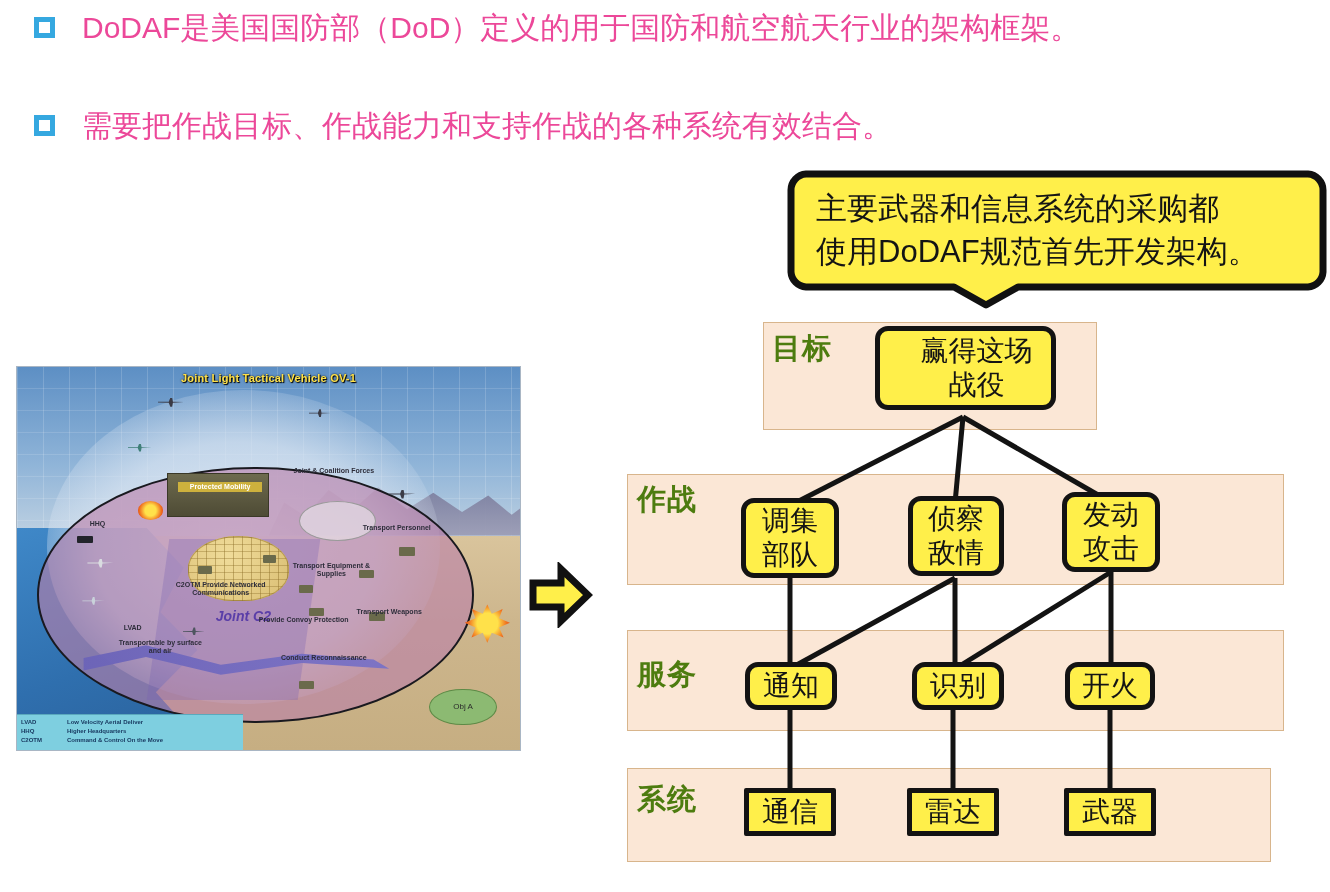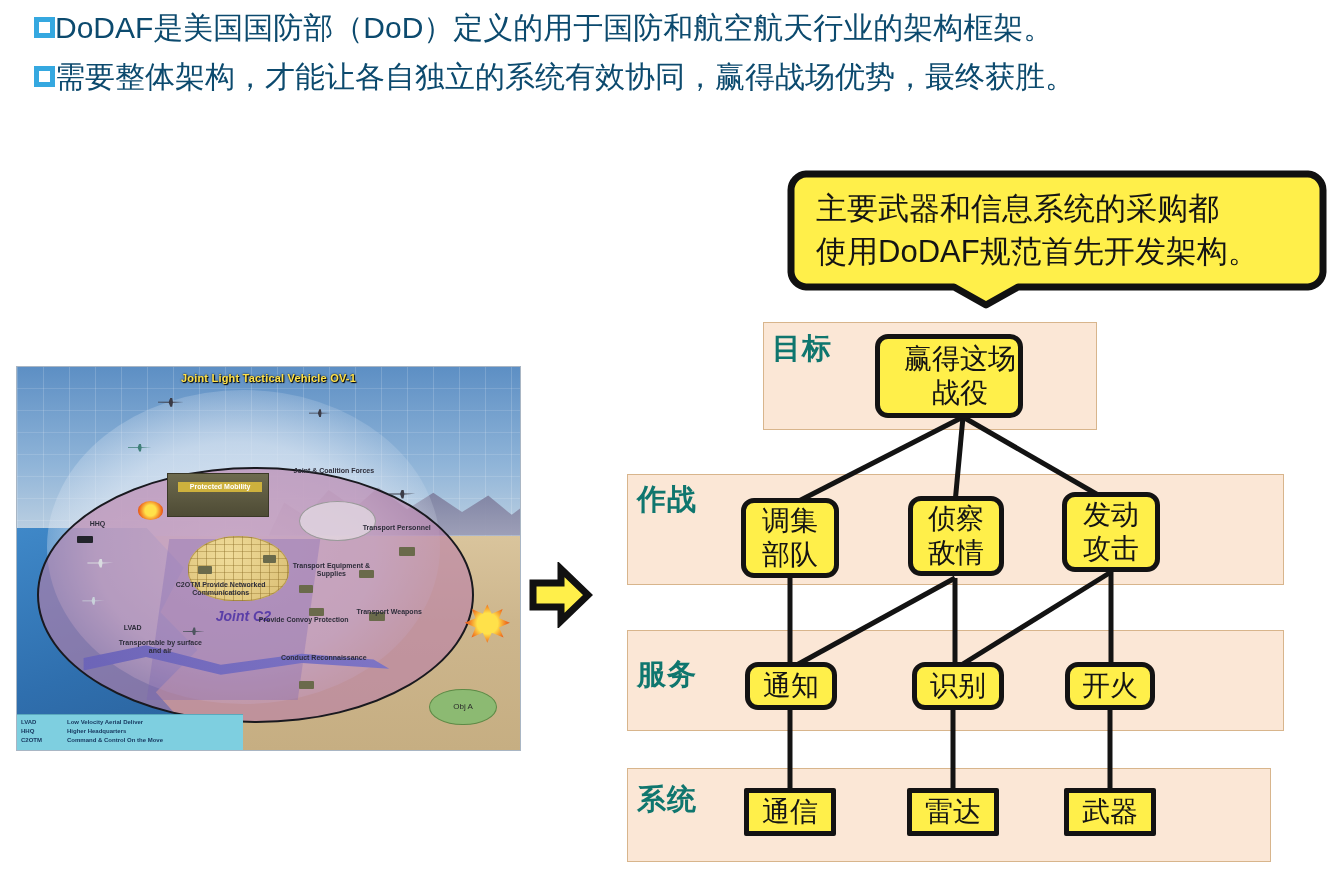--- a/index.html
+++ b/index.html
@@ -24,23 +24,24 @@
   .bullet-row.r2{top:108px;}
   .bullet-marker{
     width:21px;height:21px;
     box-sizing:border-box;
     border:5px solid #35a8e0;
     background:#ffffff;
     margin-top:7px;
     flex:0 0 auto;
   }
   .bullet-text{
+    margin-left:27px;
     font-size:30px;
     line-height:36px;
-    color:#0c4a6e;
+    color:#ec4899;
     white-space:nowrap;
     letter-spacing:0px;
   }
 
   
   #ov1-figure{
     position:absolute;left:16px;top:366px;
     width:505px;height:385px;
     border:1px solid #a9b6c4;
     box-sizing:border-box;
@@ -175,21 +176,21 @@
   
   #diagram{position:absolute;left:0;top:0;width:1330px;height:892px;}
   .layer-band{
     position:absolute;
     background:#fbe7d6;
     border:1px solid #d8b58c;
     box-sizing:border-box;
   }
   .layer-title{
     position:absolute;
-    font-size:29px;font-weight:bold;color:#0f766e;
+    font-size:29px;font-weight:bold;color:#4d7c0f;
     line-height:32px;letter-spacing:1px;
   }
   .node{
     position:absolute;
     background:#ffef4a;
     border:5px solid #131313;
     border-radius:13px;
     box-sizing:border-box;
     display:flex;align-items:center;justify-content:center;
     text-align:center;
@@ -201,23 +202,23 @@
   #edges{position:absolute;left:0;top:0;width:1330px;height:892px;z-index:2;}
 </style>
 </head>
 <body>
 
 <div id="bullet-list">
   <div class="bullet-row r0">
     <span class="bullet-marker"></span>
     <span class="bullet-text">DoDAF是美国国防部（DoD）定义的用于国防和航空航天行业的架构框架。</span>
   </div>
-  <div class="bullet-row r1">
+  <div class="bullet-row r2">
     <span class="bullet-marker"></span>
-    <span class="bullet-text">需要整体架构，才能让各自独立的系统有效协同，赢得战场优势，最终获胜。</span>
+    <span class="bullet-text">需要把作战目标、作战能力和支持作战的各种系统有效结合。</span>
   </div>
 </div>
 
 <div id="ov1-figure">
   <div class="ov1-sky"></div>
   <div class="ov1-mountains"></div>
   <div class="ov1-land"></div>
   <div class="ov1-sea"></div>
   <div class="ov1-haze"></div>
   <div class="ov1-oval"></div>
@@ -309,21 +310,21 @@
       <line x1="1111" y1="572" x2="958" y2="667"></line>
 
       <line x1="790" y1="710" x2="790" y2="791"></line>
       <line x1="953" y1="710" x2="953" y2="791"></line>
       <line x1="1110" y1="710" x2="1110" y2="791"></line>
     </g>
   </svg>
 
   <div class="layer-band" style="left:763px;top:322px;width:334px;height:108px;"></div>
   <div class="layer-title" style="left:772px;top:332px;">目标</div>
-  <div class="node" style="left:875px;top:334px;width:148px;height:84px;padding-left:22px;">赢得这场
+  <div class="node" style="left:875px;top:326px;width:181px;height:84px;padding-left:22px;">赢得这场
 战役</div>
 
   <div class="layer-band" style="left:627px;top:474px;width:657px;height:111px;"></div>
   <div class="layer-title" style="left:637px;top:483px;">作战</div>
   <div class="node" style="left:908px;top:496px;width:96px;height:80px;">侦察
 敌情</div>
   <div class="node" style="left:741px;top:498px;width:98px;height:80px;">调集
 部队</div>
   <div class="node" style="left:1062px;top:492px;width:98px;height:80px;">发动
 攻击</div>

